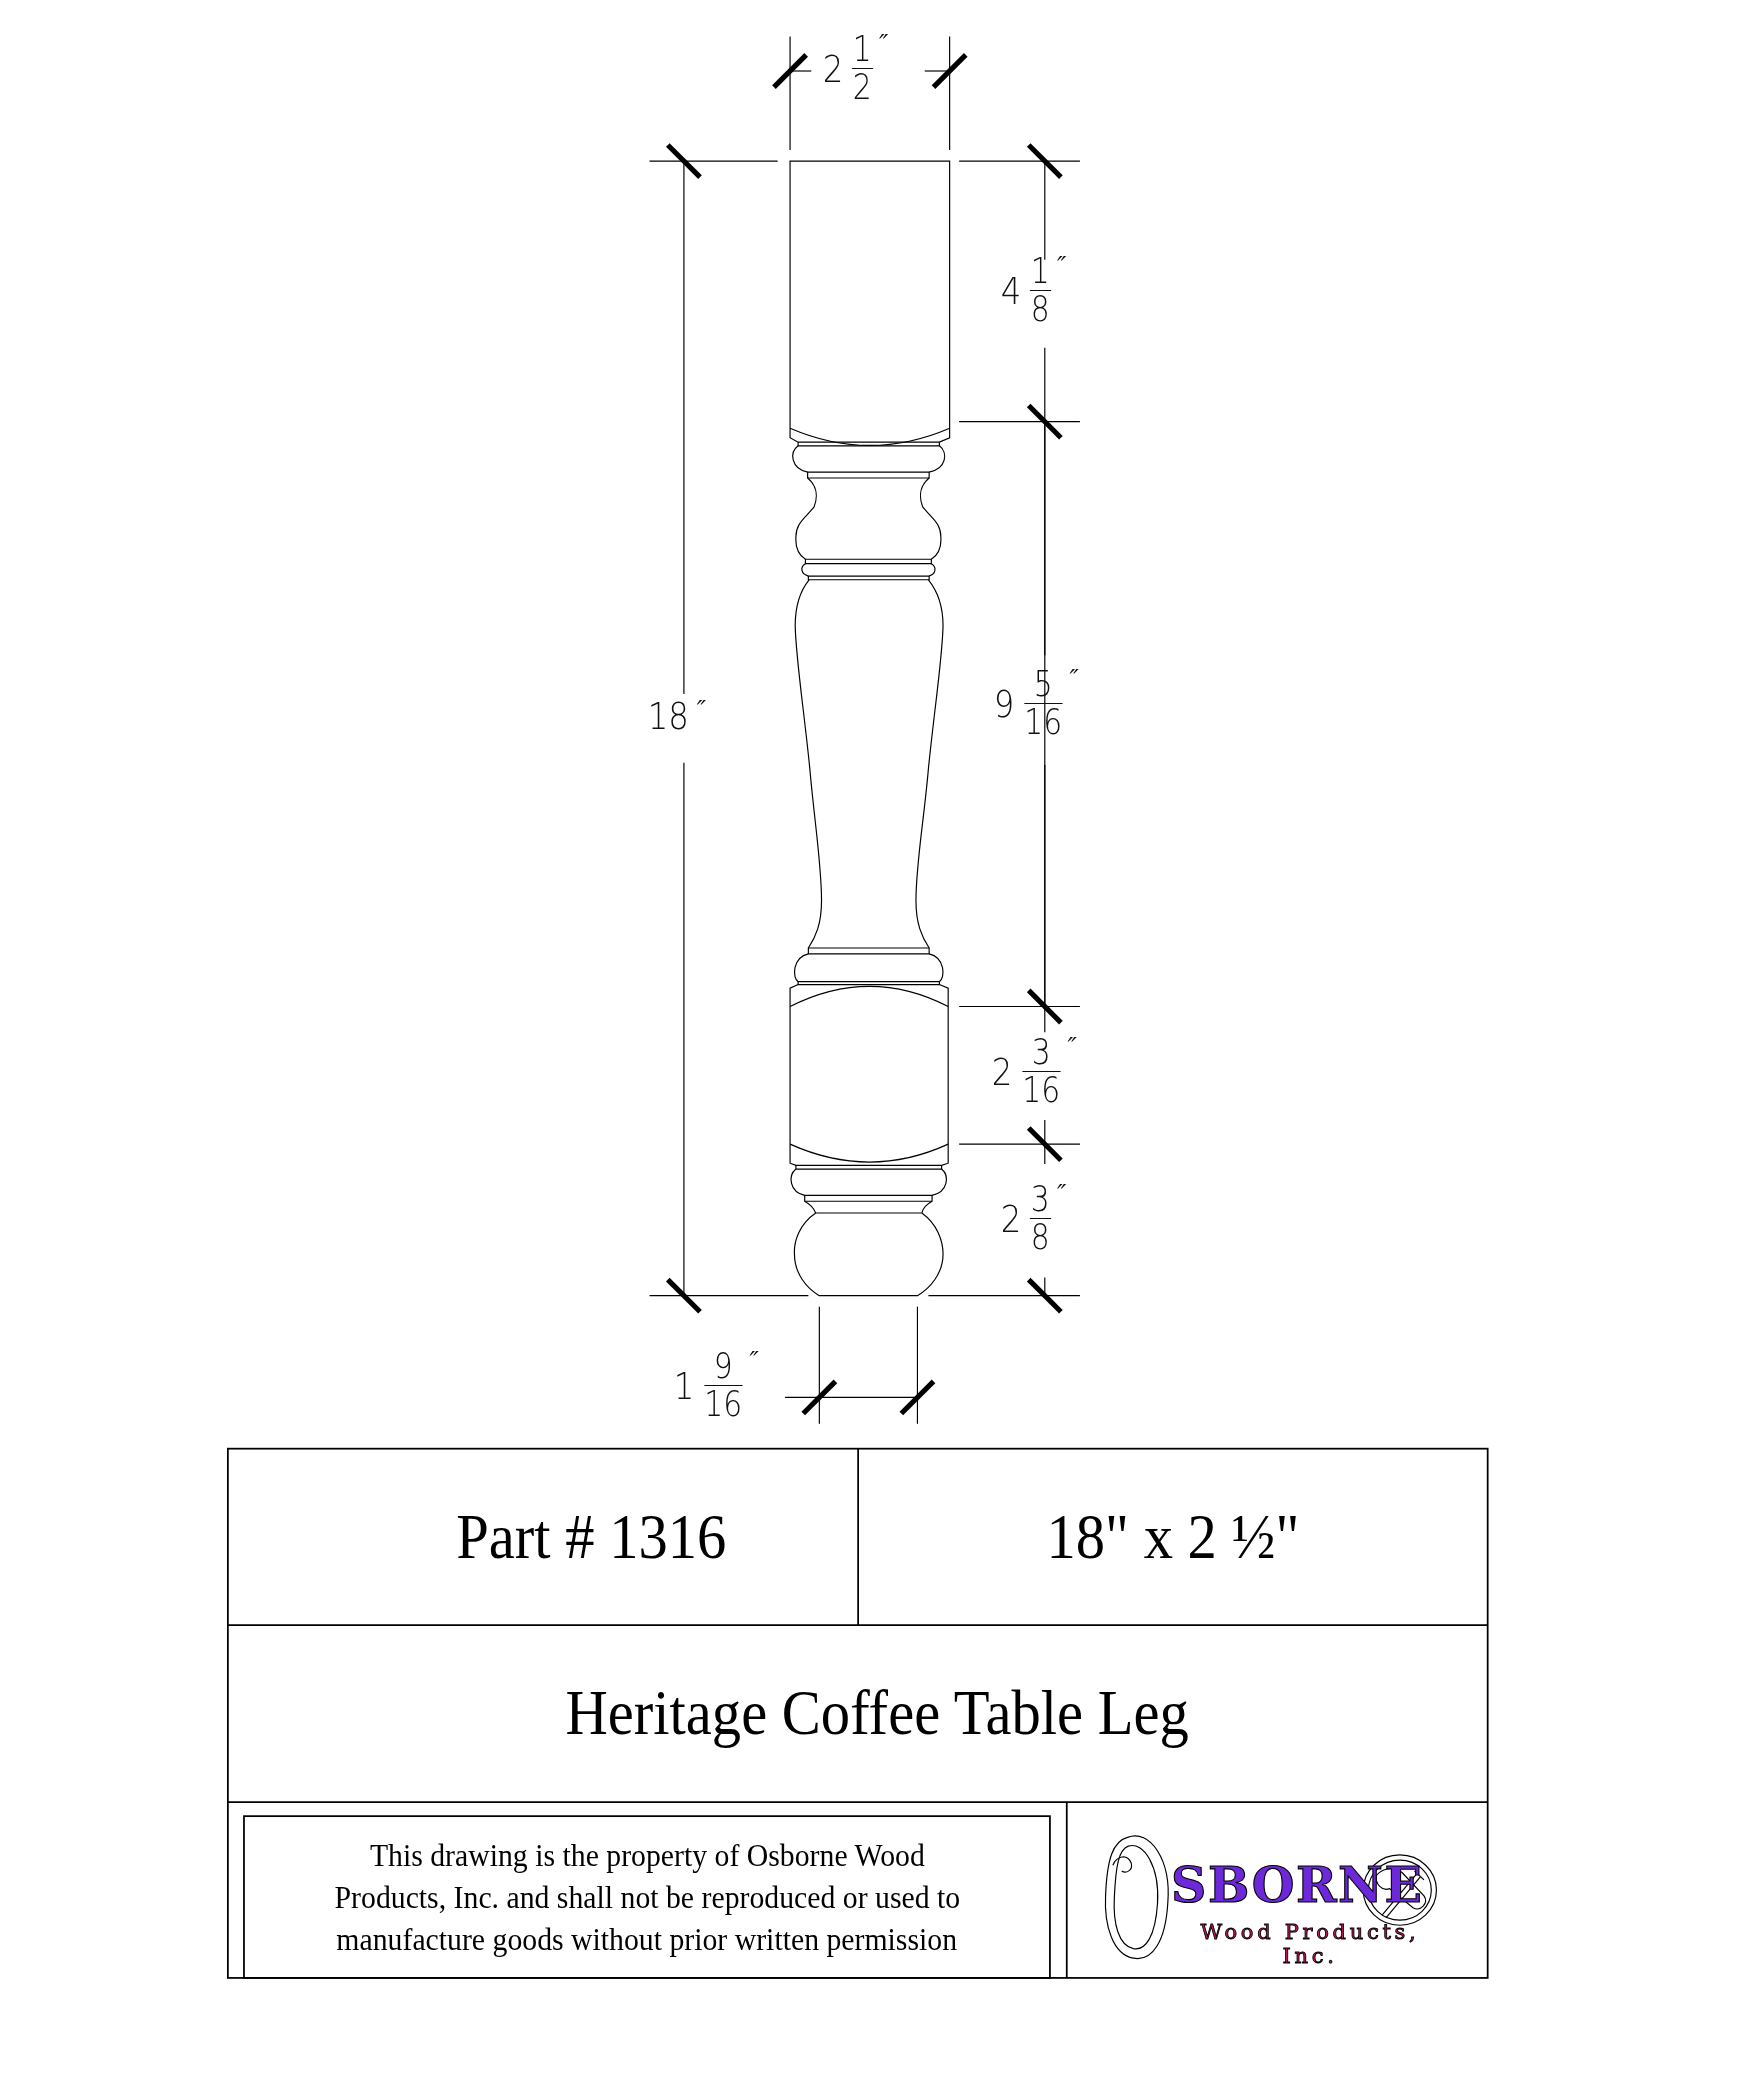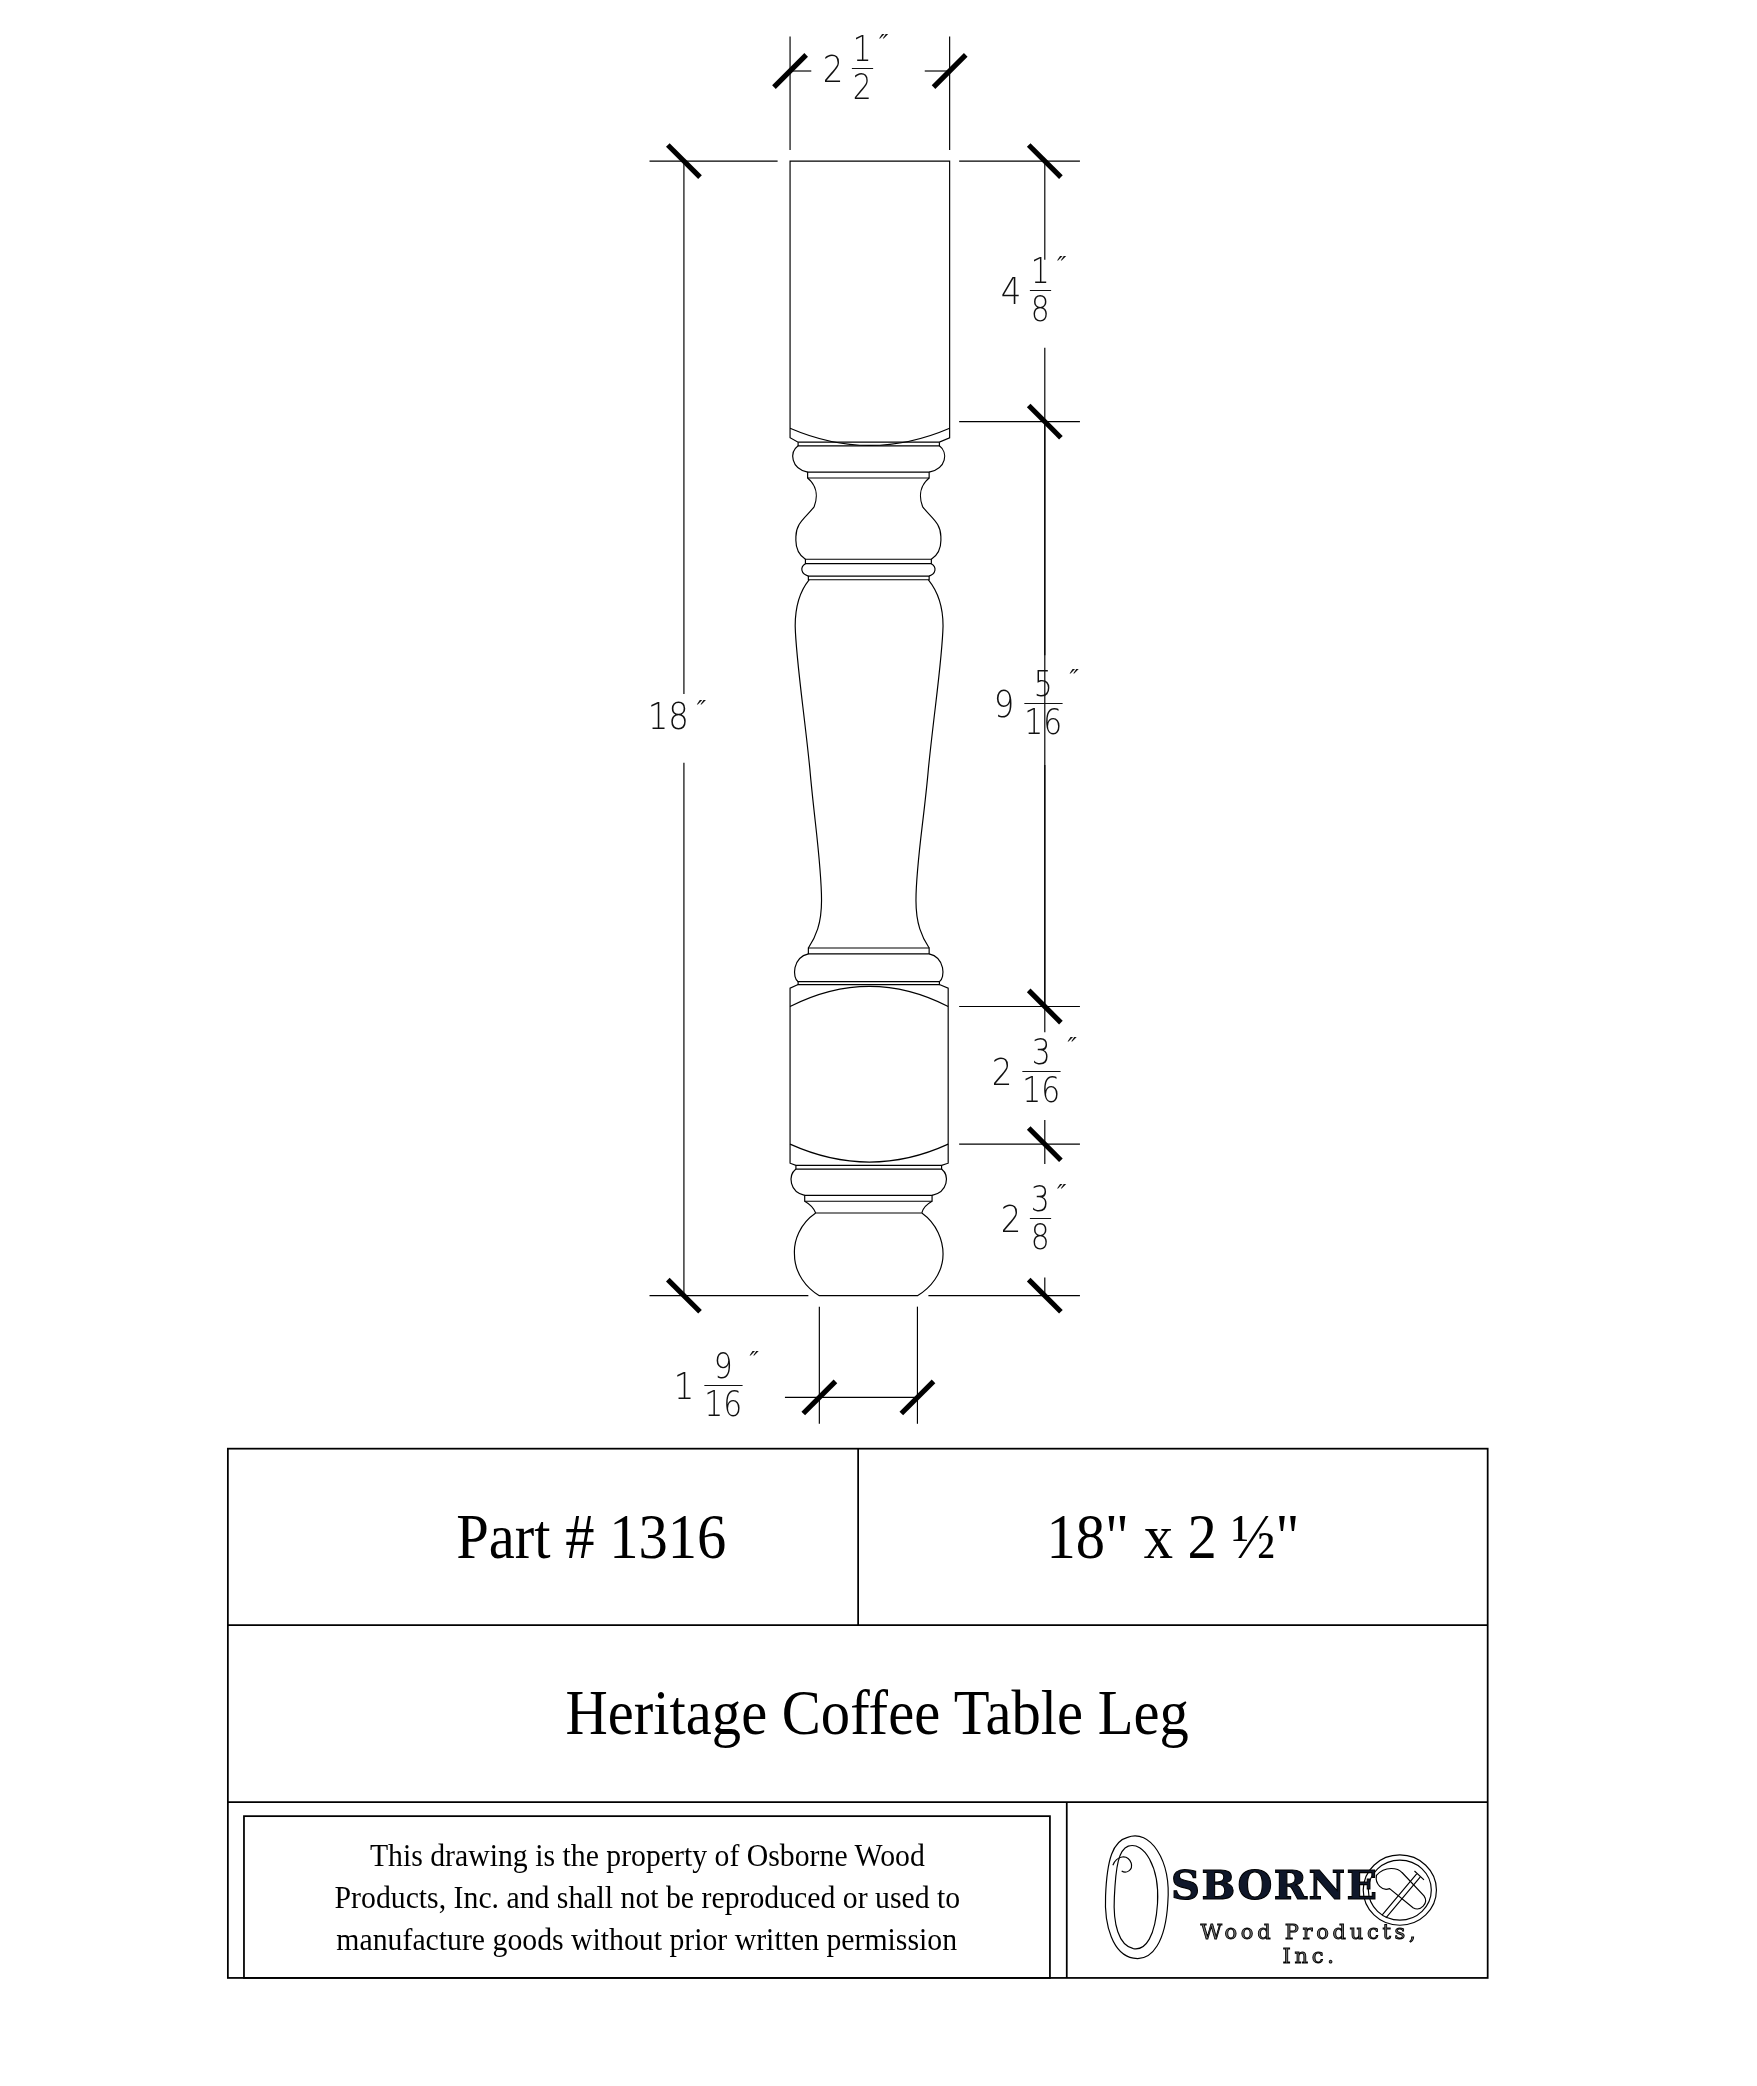--- a/index.html
+++ b/index.html
@@ -11,22 +11,22 @@
   .dimtxt { position: absolute; font-family: "DejaVu Sans", sans-serif; font-weight: 200; color: #111; line-height: 1; white-space: nowrap; }
   .dimtxt .whole { font-size: 38px; display: inline-block; vertical-align: middle; transform: scaleX(0.85); }
   .dimtxt .frac { display: inline-flex; flex-direction: column; align-items: center; vertical-align: middle; margin-left: 4.4px; }
   .dimtxt .frac span { font-size: 35px; line-height: 37px; transform: scaleX(0.85); }
   .dimtxt .frac .bar { width: 100%; min-width: 25px; height: 0; border-top: 1.2px solid #111; }
   .dimtxt .inch { font-size: 25px; vertical-align: top; margin-left: 4.4px; font-style: italic; }
   .tb { position: absolute; font-family: "Liberation Serif", serif; color: #000; display: flex; align-items: center; justify-content: center; text-align: center; }
   .title-main { font-size: 63px; transform: scaleX(0.93); }
   .title-big { font-size: 63px; transform: scaleX(0.93); }
   .notice { font-size: 32px; line-height: 42px; transform: scaleX(0.93); }
-  .logo-word { font-family: "DejaVu Serif", serif; font-size: 40px; letter-spacing: 1.5px; color: #0f172a; -webkit-text-stroke: 1.1px #000; font-weight: bold; text-align: center; }
-  .logo-sub { font-family: "DejaVu Serif", serif; font-size: 21px; letter-spacing: 3.7px; color: #737373; -webkit-text-stroke: 0.9px #000; }
+  .logo-word { font-family: "DejaVu Serif", serif; font-size: 49px; letter-spacing: 1.5px; color: #6d28d9; -webkit-text-stroke: 1.1px #000; font-weight: bold; text-align: center; }
+  .logo-sub { font-family: "DejaVu Serif", serif; font-size: 21px; letter-spacing: 3.7px; color: #be185d; -webkit-text-stroke: 0.9px #000; }
 </style>
 </head>
 <body>
 
 <svg id="drawing" width="1758" height="2087" viewBox="0 0 2401 2851" xmlns="http://www.w3.org/2000/svg">
 
   <g class="thin">
 
     <path d="M1079,220 H1297 V598 L1283,604 H1090 L1079,598 Z"></path>
     <path d="M1079,585 Q1188,632 1297,585"></path>

